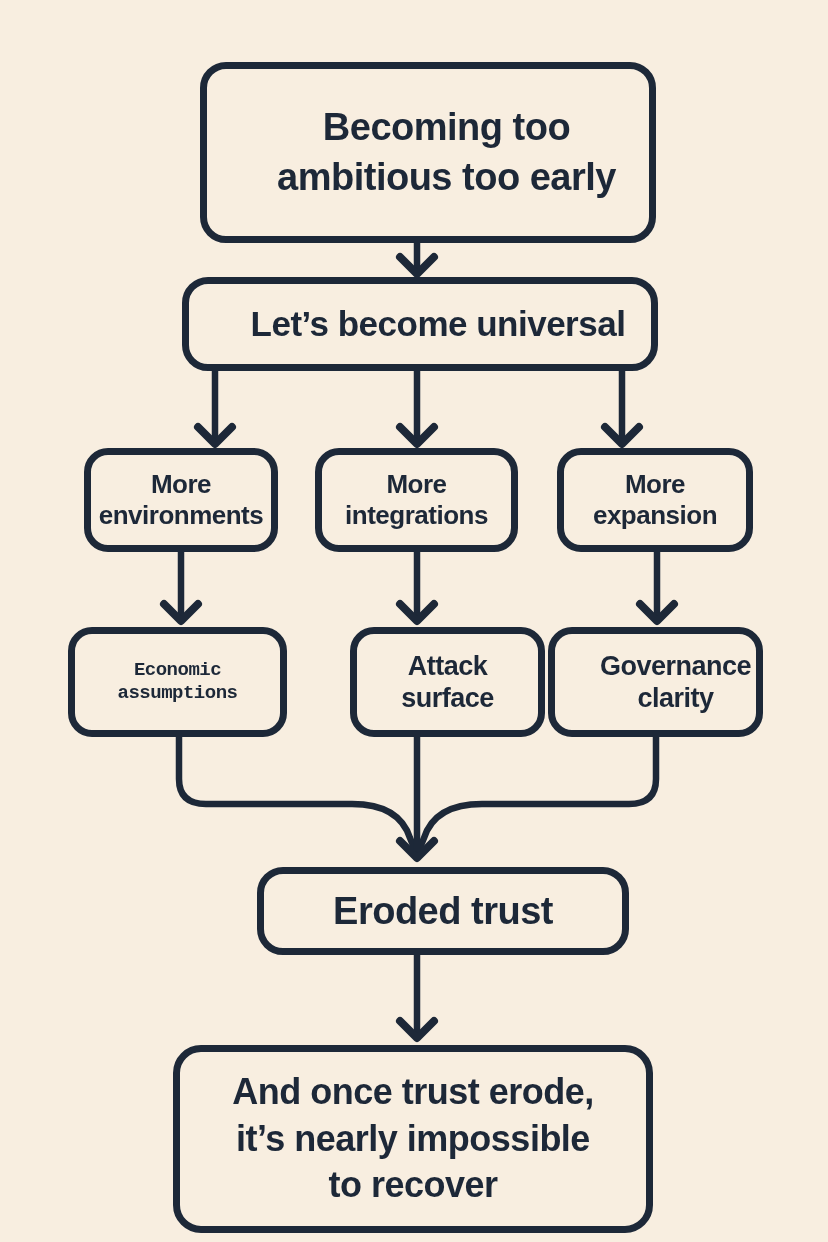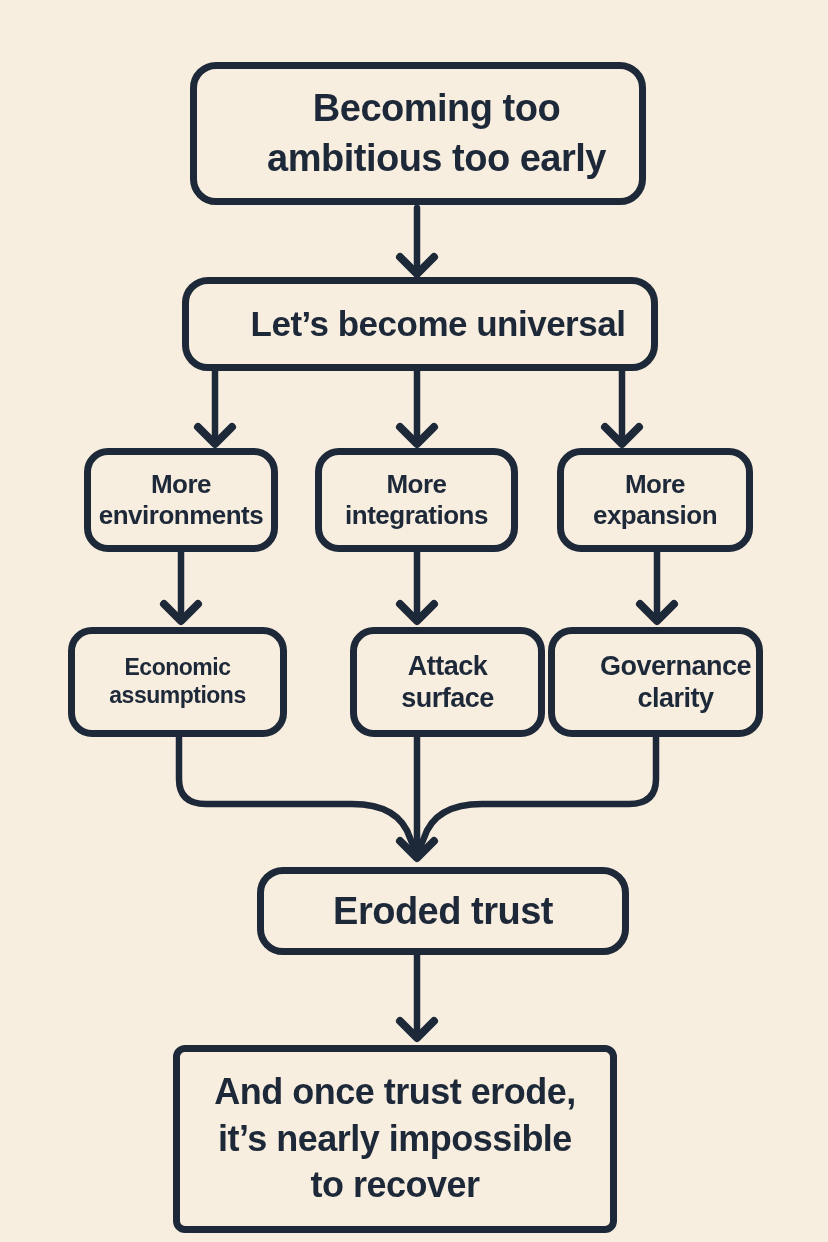--- a/index.html
+++ b/index.html
@@ -44,30 +44,30 @@
     text-align:center;
     color:var(--ink);
     font-weight:700;
     letter-spacing:-0.5px;
   }
   .node .label{
     white-space:pre-line;
     display:block;
     width:100%;
   }
-  .n-root    {left:190px;top:62px;  width:456px;height:143px;border-radius:26px;font-size:38px;line-height:1.3;padding-left:37px;}
+  .n-root    {left:200px;top:62px;  width:456px;height:181px;border-radius:26px;font-size:38px;line-height:1.3;padding-left:37px;}
   .n-univ    {left:182px;top:277px; width:476px;height:94px; border-radius:26px;font-size:35px;padding-left:36px;}
   .n-env     {left:84px; top:448px; width:194px;height:104px;border-radius:24px;font-size:26px;line-height:1.2;}
   .n-int     {left:315px;top:448px; width:203px;height:104px;border-radius:24px;font-size:26px;line-height:1.2;}
   .n-exp     {left:557px;top:448px; width:196px;height:104px;border-radius:24px;font-size:26px;line-height:1.2;}
-  .n-eco     {left:68px; top:627px; width:219px;height:110px;border-radius:24px;font-size:23px;line-height:1.2;}
+  .n-eco     {left:68px; top:627px; width:219px;height:110px;border-radius:24px;font-size:19px;line-height:1.2;font-family:Liberation Mono, monospace;}
   .n-att     {left:318px;top:627px; width:195px;height:110px;border-radius:24px;font-size:27px;line-height:1.2;margin-left:32px;}
   .n-gov     {left:548px;top:627px; width:215px;height:110px;border-radius:24px;font-size:27px;line-height:1.2;padding-left:40px;}
   .n-eroded  {left:257px;top:867px; width:372px;height:88px; border-radius:26px;font-size:38px;}
-  .n-concl   {left:173px;top:1045px;width:444px;height:188px;border-radius:12px;font-size:36px;line-height:1.3;}
+  .n-concl   {left:173px;top:1045px;width:480px;height:188px;border-radius:28px;font-size:36px;line-height:1.3;}
 </style>
 </head>
 <body>
 
 <div class="stage">
 
   <svg class="connectors" viewBox="0 0 828 1242" aria-hidden="true">
 
     <path d="M 417 208 V 268"></path>
     <path class="arrowhead" d="M 400 257 L 417 274 L 434 257"></path>

